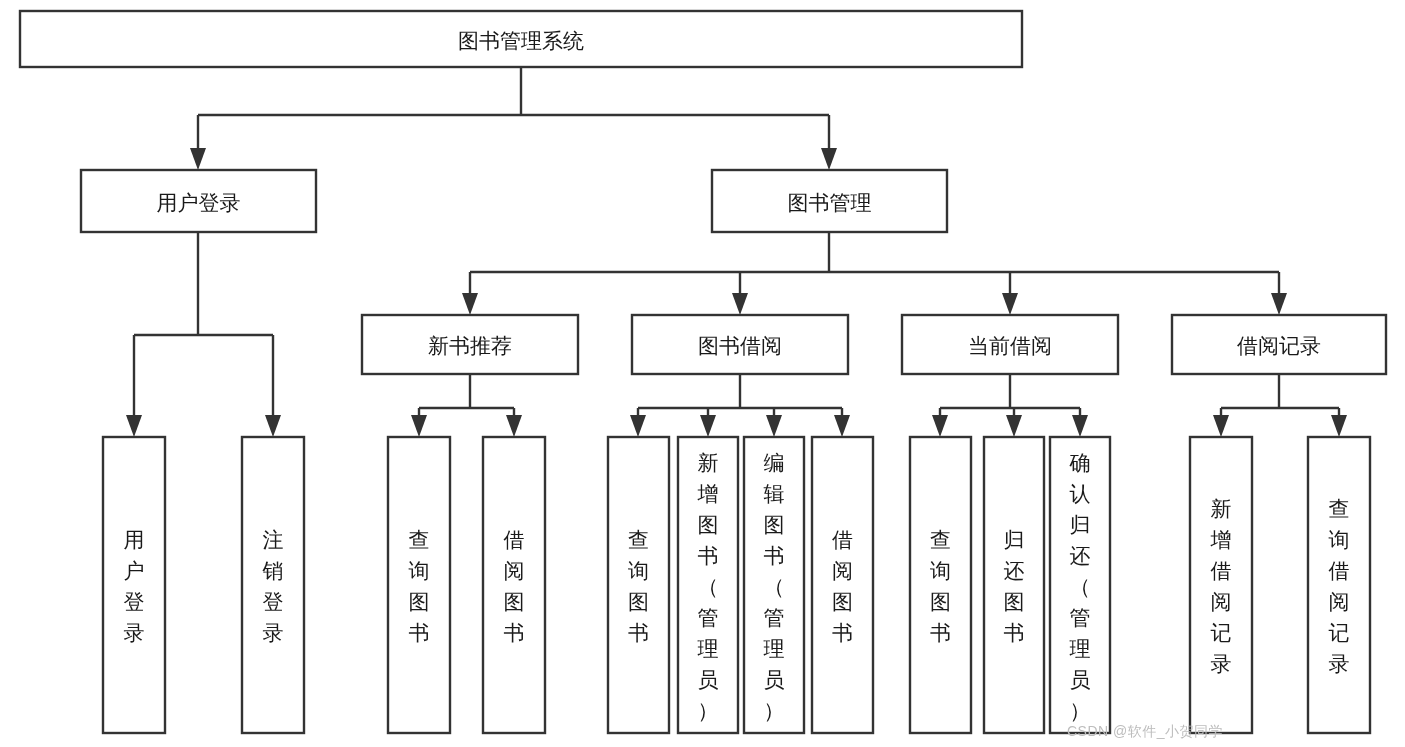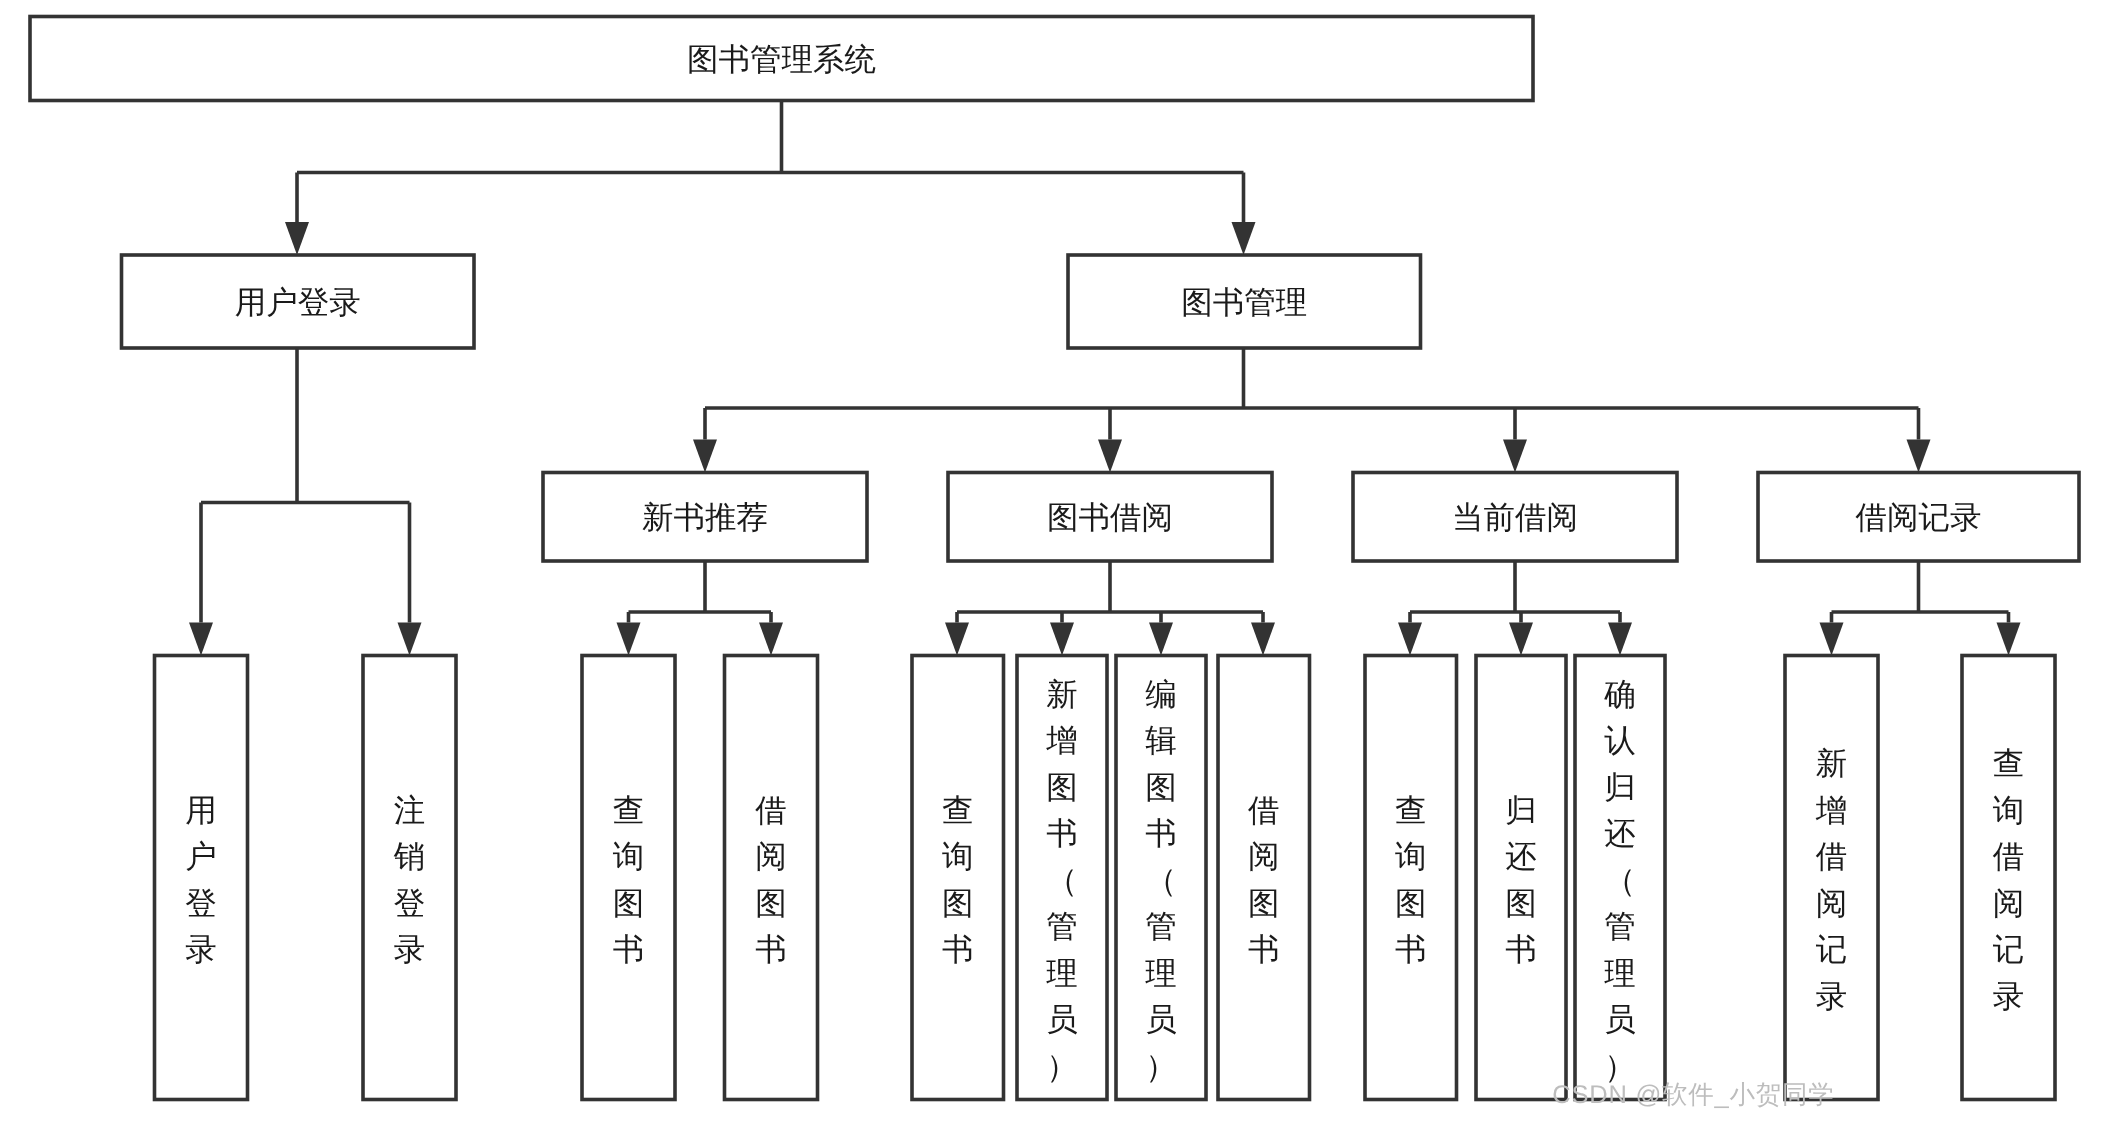--- a/index.html
+++ b/index.html
@@ -56,21 +56,21 @@
     font-size: 21px;
     fill: #1a1a1a;
     text-anchor: middle;
     white-space: pre;
   }
   .watermark-text {
     position: absolute;
     right: 10px;
     bottom: 6px;
     font-family: "Liberation Sans", "DejaVu Sans", sans-serif;
-    font-size: 17px;
+    font-size: 14px;
     color: #bdbdbd;
     letter-spacing: 0.5px;
     user-select: none;
     pointer-events: none;
     white-space: nowrap;
   }
 </style>
 </head>
 <body>
 

